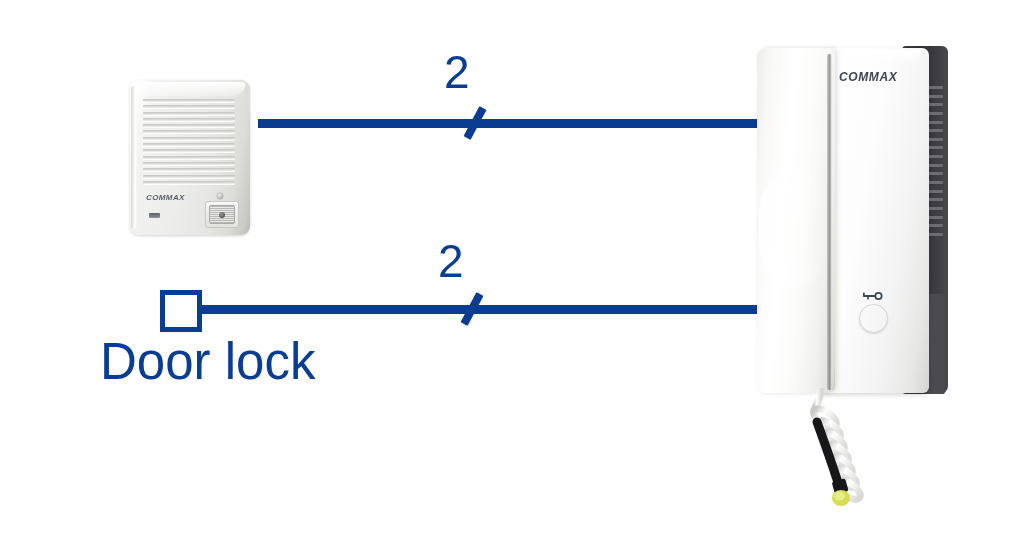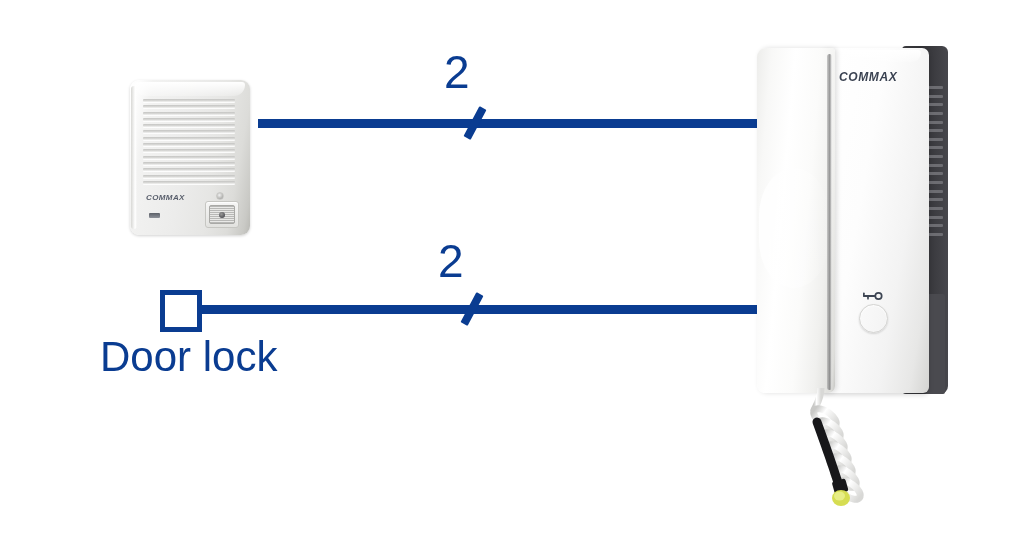--- a/index.html
+++ b/index.html
@@ -56,21 +56,21 @@
     left: 60px; top: 2px;
     width: 32px; height: 32px;
     border: 5px solid #0a3c91;
     background: #ffffff;
     box-sizing: content-box;
   }
   #door-lock-label {
     position: absolute;
     left: 0px; top: 48px;
     color: #0a3c91;
-    font-size: 42px;
+    font-size: 51px;
     line-height: 1;
     white-space: nowrap;
     font-family: "Liberation Sans", sans-serif;
   }
 
   
   #door-station {
     position: absolute;
     left: 130px; top: 80px;
     width: 120px; height: 155px;

